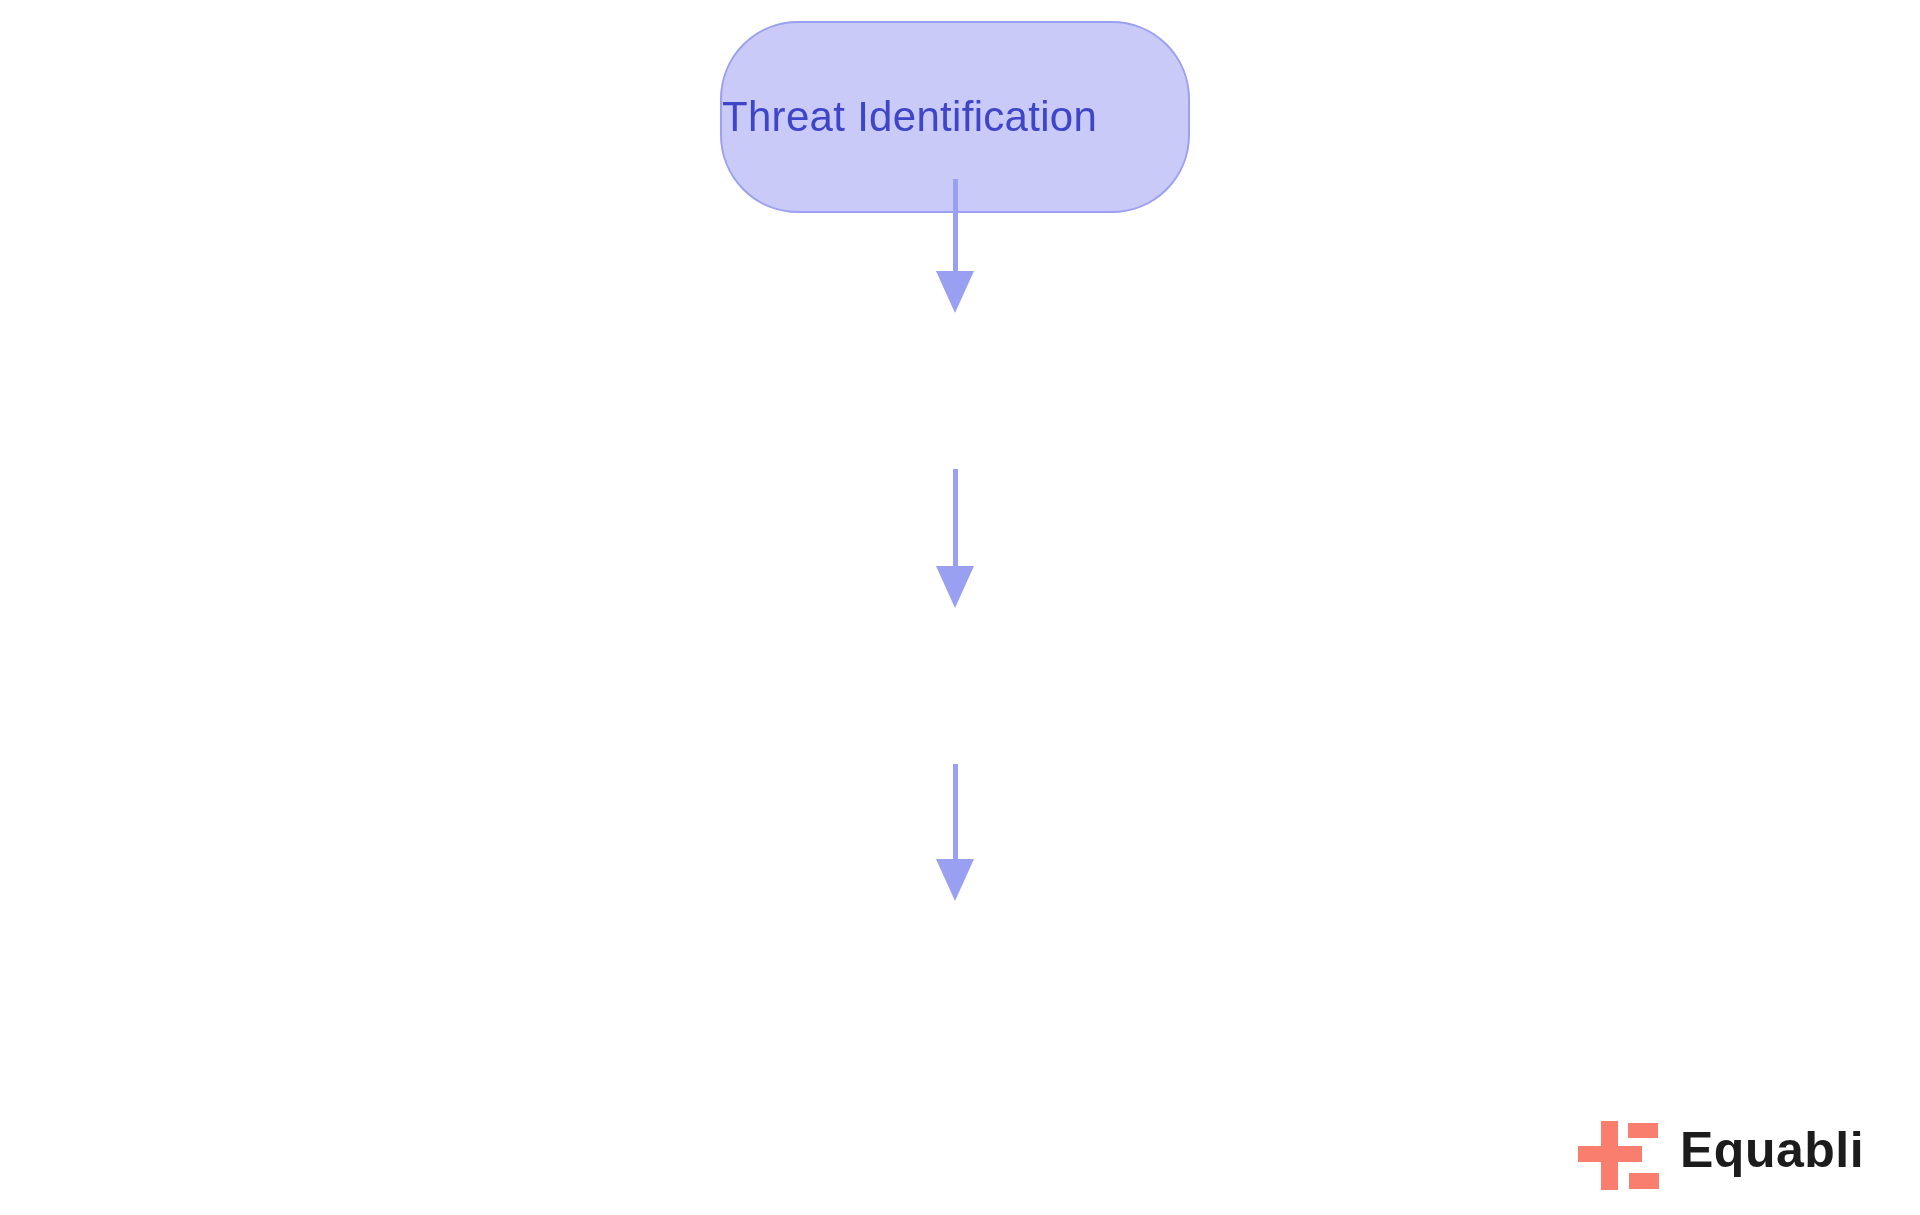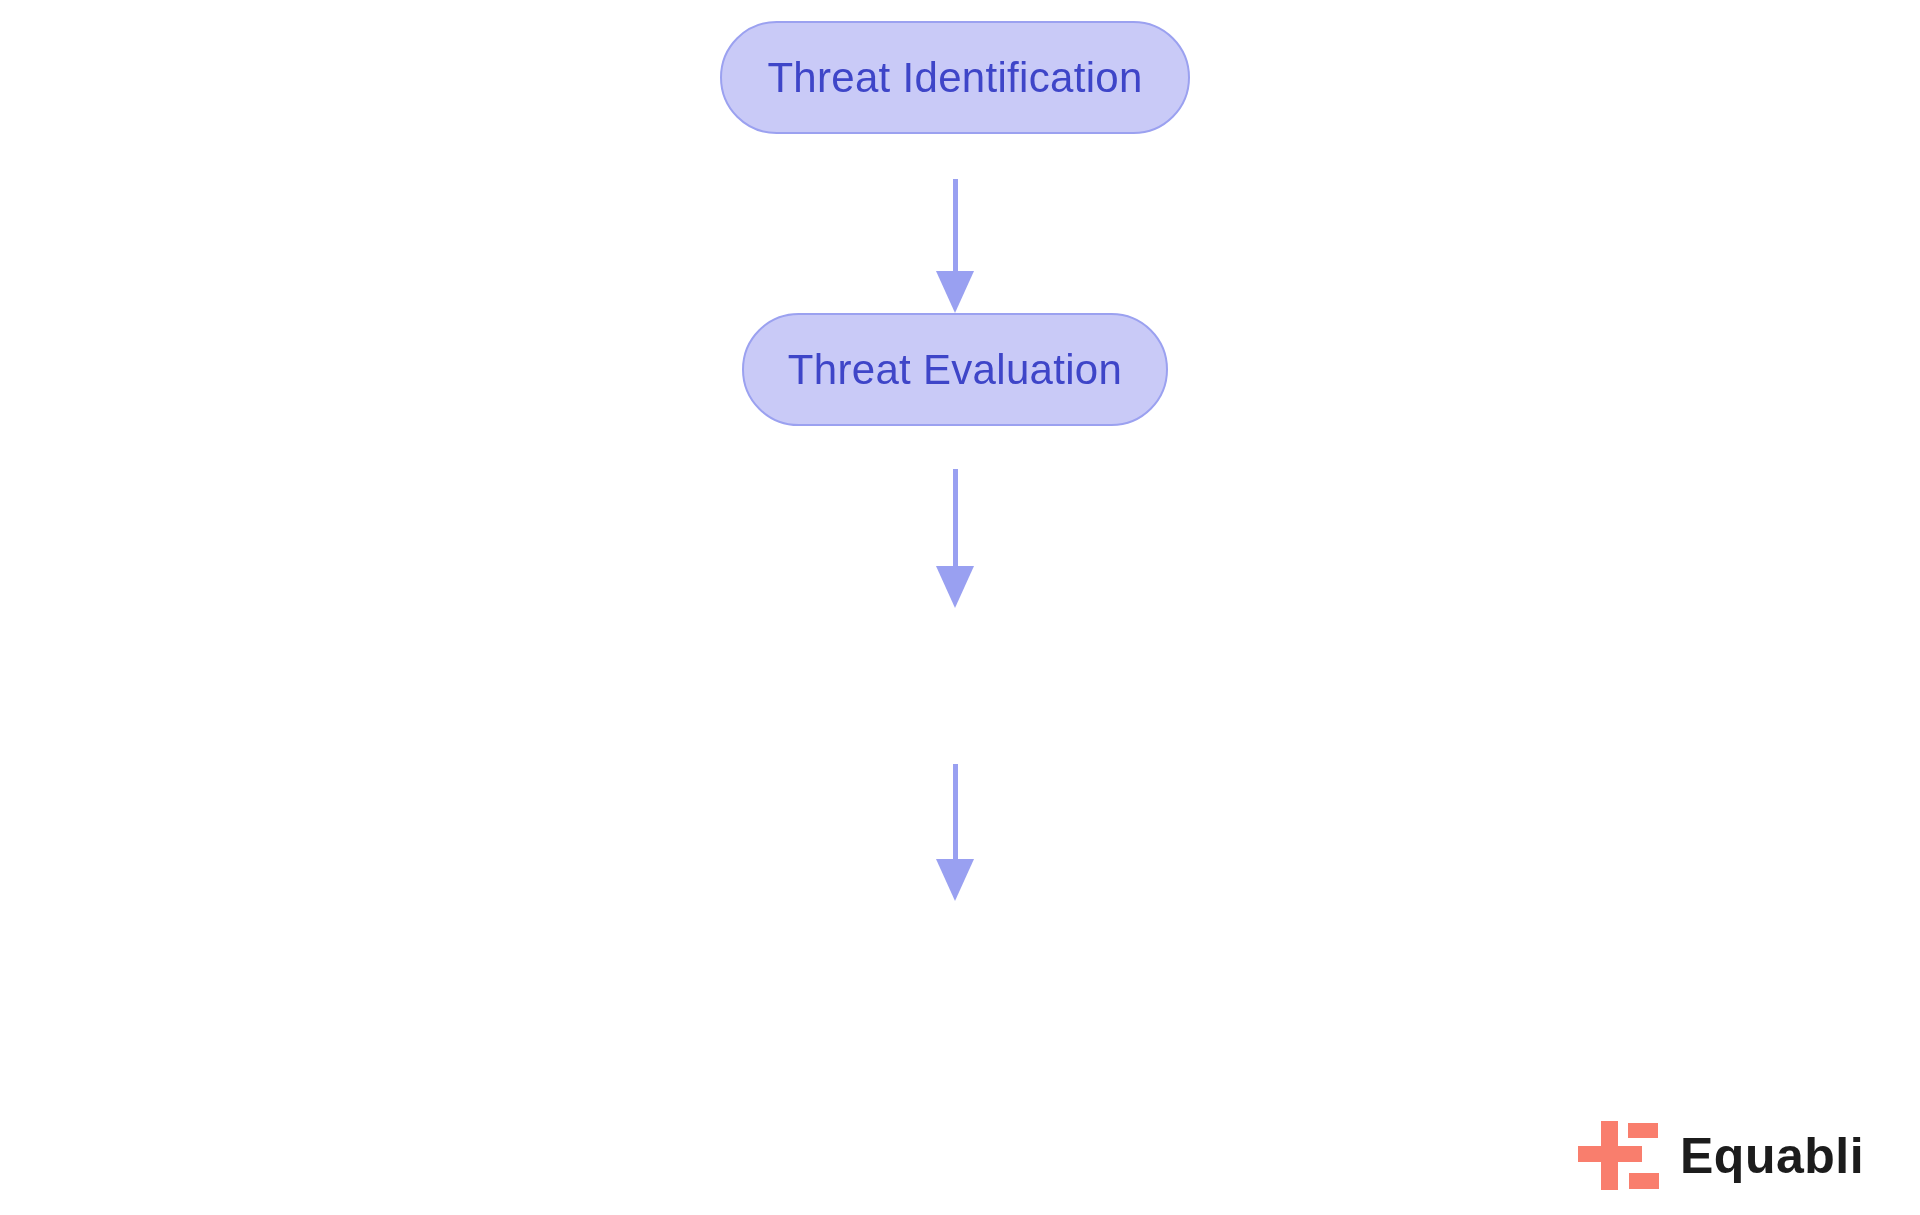--- a/index.html
+++ b/index.html
@@ -10,28 +10,27 @@
   }
   .canvas {
     position: relative;
     width: 1920px;
     height: 1215px;
     background: #ffffff;
     overflow: hidden;
   }
   .node {
     position: absolute;
-    height: 113px;
+    height: 192px;
     border-radius: 78px;
     background: #C9CAF7;
     border: 2px solid #9BA1F0;
     box-sizing: border-box;
     display: flex;
     align-items: center;
-    justify-content: center;
   }
   .node-label {
     color: #3E45C8;
     font-size: 42px;
     letter-spacing: 0.3px;
     white-space: nowrap;
   }
   .node-1 { left: 720px; top: 21px;  width: 470px; }
   .node-2 { left: 742px; top: 313px; width: 426px; }
   .node-3 { left: 768px; top: 608px; width: 376px; }
@@ -59,21 +58,20 @@
     border-left: 19px solid transparent;
     border-right: 19px solid transparent;
     border-top: 42px solid #99A0F1;
   }
 
   .logo {
     position: absolute;
     left: 1578px;
     top: 1121px;
     display: flex;
-    align-items: center;
     gap: 22px;
   }
   .logo-icon {
     position: relative;
     width: 80px;
     height: 69px;
   }
   .logo-icon span {
     position: absolute;
     background: #F97E6D;
@@ -96,23 +94,20 @@
 
   <div class="node node-1">
     <span class="node-label">Threat Identification</span>
   </div>
 
   <div class="arrow arrow-1">
     <div class="arrow-line"></div>
     <div class="arrow-head"></div>
   </div>
 
-  <div class="node node-2">
-    <span class="node-label">Threat Evaluation</span>
-  </div>
 
   <div class="arrow arrow-2">
     <div class="arrow-line"></div>
     <div class="arrow-head"></div>
   </div>
 
 
   <div class="arrow arrow-3">
     <div class="arrow-line"></div>
     <div class="arrow-head"></div>

